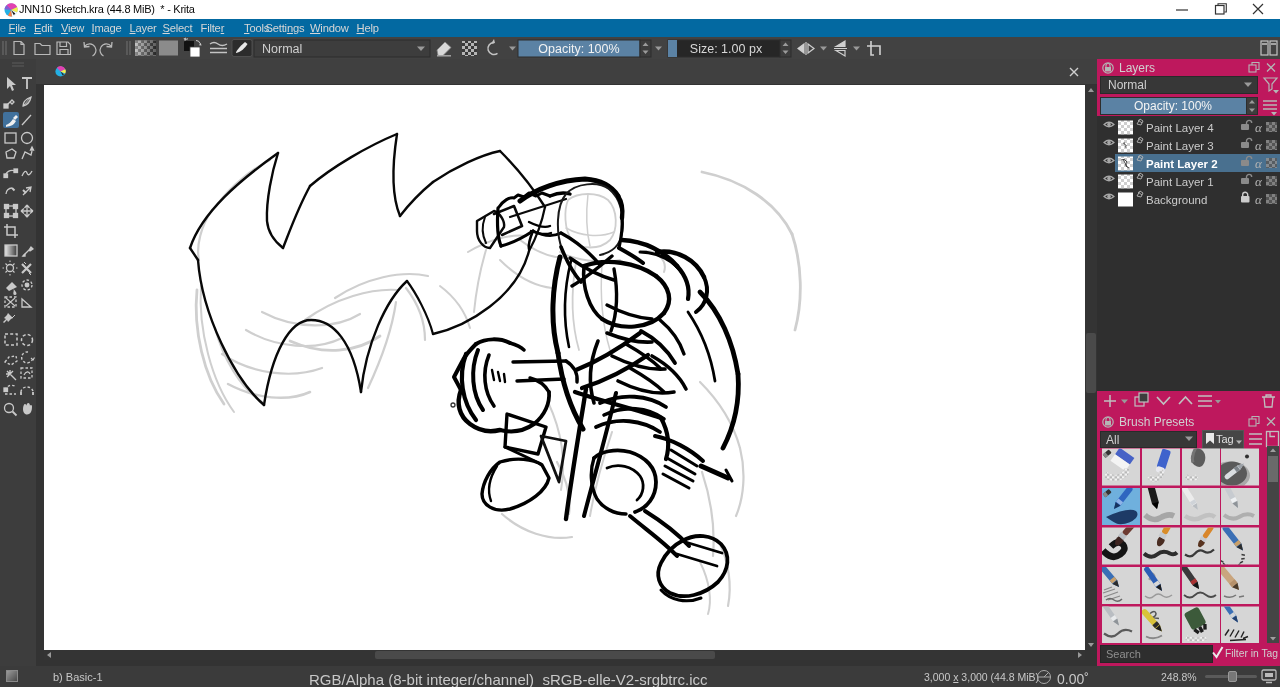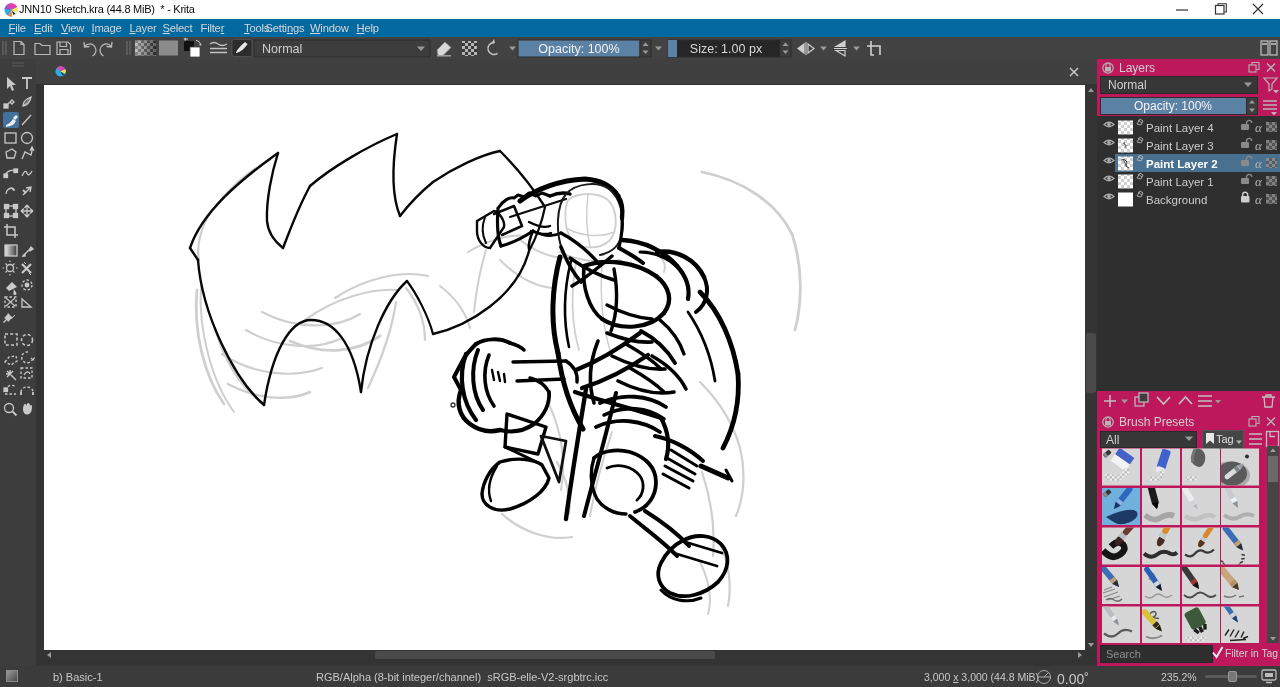--- a/index.html
+++ b/index.html
@@ -798,28 +798,28 @@
   <rect x="3.5" y="586.5" width="112" height="17" fill="#2e2e2e" stroke="#262626"></rect>
   <text x="9" y="598.5" font-size="11" fill="#8f8f8f">Search</text>
   <path d="M116 593.5 l3.5 4.5 6 -10" stroke="#ececec" stroke-width="2" fill="none"></path>
   <text x="128" y="598" font-size="10.3" fill="#d0d0d0">Filter in Tag</text>
 </svg>
 </div>
 
 <div id="statusbar">
   <div class="abs" style="left:6px; top:4px; width:12px; height:12px; border:1px solid #8a8a8a; background:linear-gradient(135deg,#9a9a9a,#4a4a4a);"></div>
   <div class="abs" style="left:25px; top:5px; font-size:11px;padding-left:28px;">b) Basic-1</div>
-  <div class="abs" style="left:309px; top:5px; font-size:11px;margin-left:7px;">RGB/Alpha (8-bit integer/channel)&nbsp; sRGB-elle-V2-srgbtrc.icc</div>
+  <div class="abs" style="left:309px; top:5px; font-size:15px;">RGB/Alpha (8-bit integer/channel)&nbsp; sRGB-elle-V2-srgbtrc.icc</div>
   <div class="abs" style="left:924px; top:5px; font-size:10.5px;">3,000 <u>x</u> 3,000 (44.8 MiB)</div>
   <svg class="abs" style="left:1036px; top:3px;" width="16" height="16" viewBox="0 0 16 16">
       <circle cx="8" cy="8" r="6.5" stroke="#aaa" fill="none"></circle>
       <path d="M1.5 8 h13 M8 8 l4.5 -4.5" stroke="#aaa"></path>
     </svg>
   <div class="abs" style="left:1057px; top:5px; font-size:14px;">0.00˚</div>
-  <div class="abs" style="left:1161px; top:5px; font-size:10.5px;">235.2%</div>
+  <div class="abs" style="left:1161px; top:5px; font-size:10.5px;">248.8%</div>
   <div class="abs" style="left:1205px; top:9px; width:52px; height:3px; background:#5a5a5a; border-radius:2px;"></div>
   <div class="abs" style="left:1228px; top:5px; width:9px; height:11px; background:#777; border:1px solid #999; border-radius:2px;"></div>
   <svg class="abs" style="left:1261px; top:3px;" width="16" height="15" viewBox="0 0 16 15">
       <rect x="1" y="1" width="14" height="10" rx="1.5" stroke="#bbb" fill="none" stroke-width="1.3"></rect>
       <rect x="4" y="4" width="8" height="4" fill="#bbb"></rect>
       <path d="M5 13.5 h6" stroke="#bbb" stroke-width="1.5"></path>
     </svg>
 </div>
 
 </body></html>

